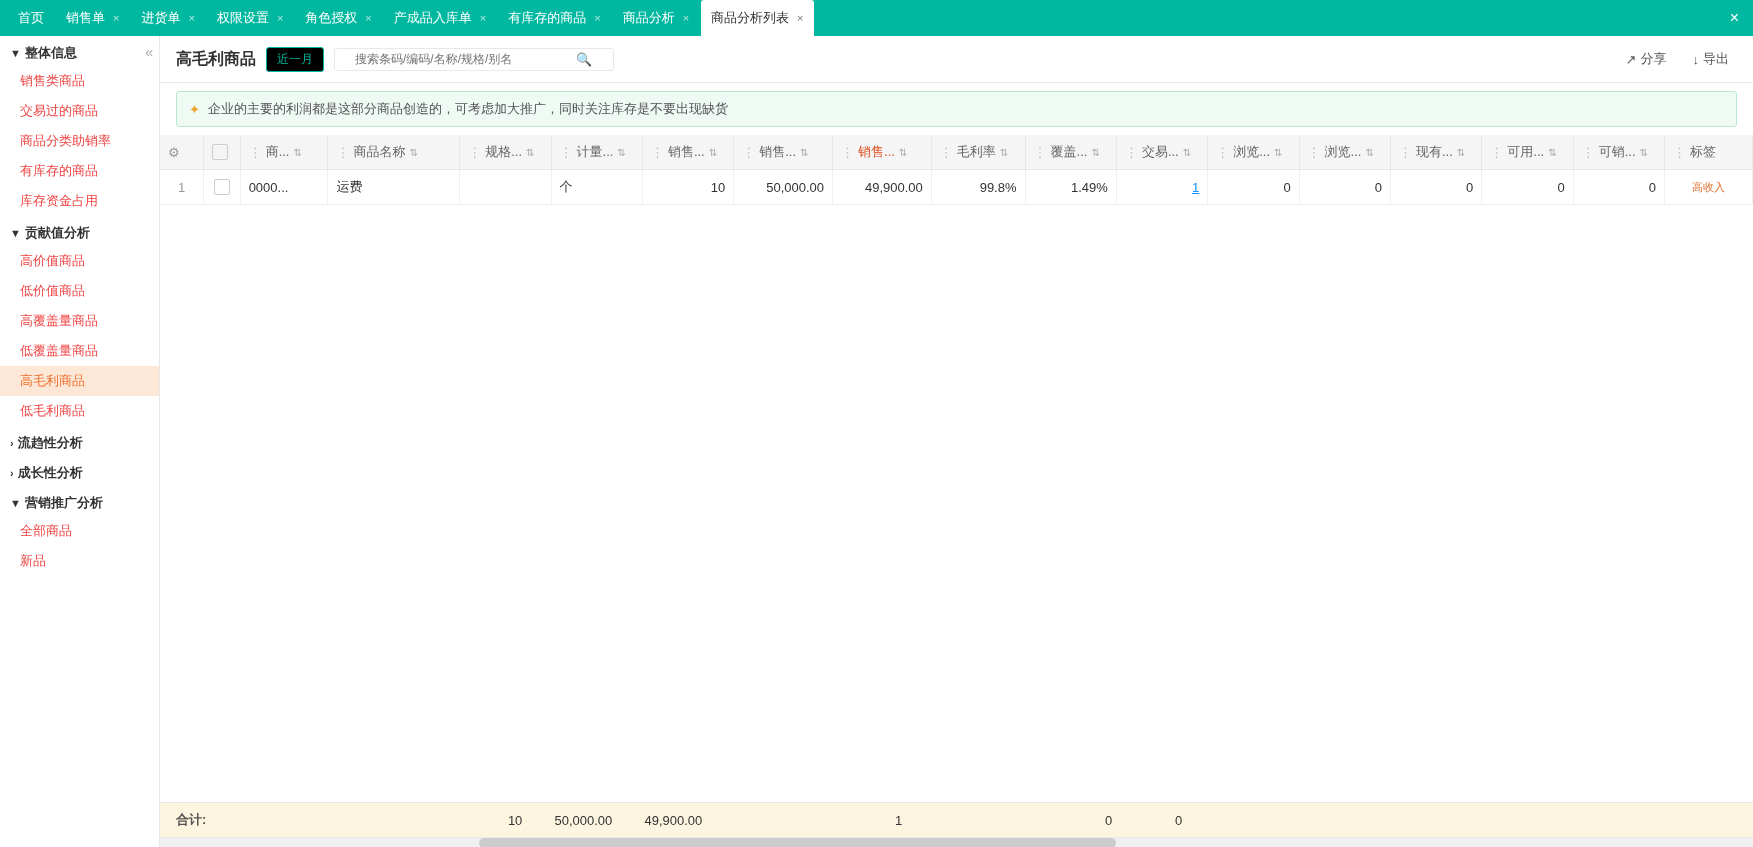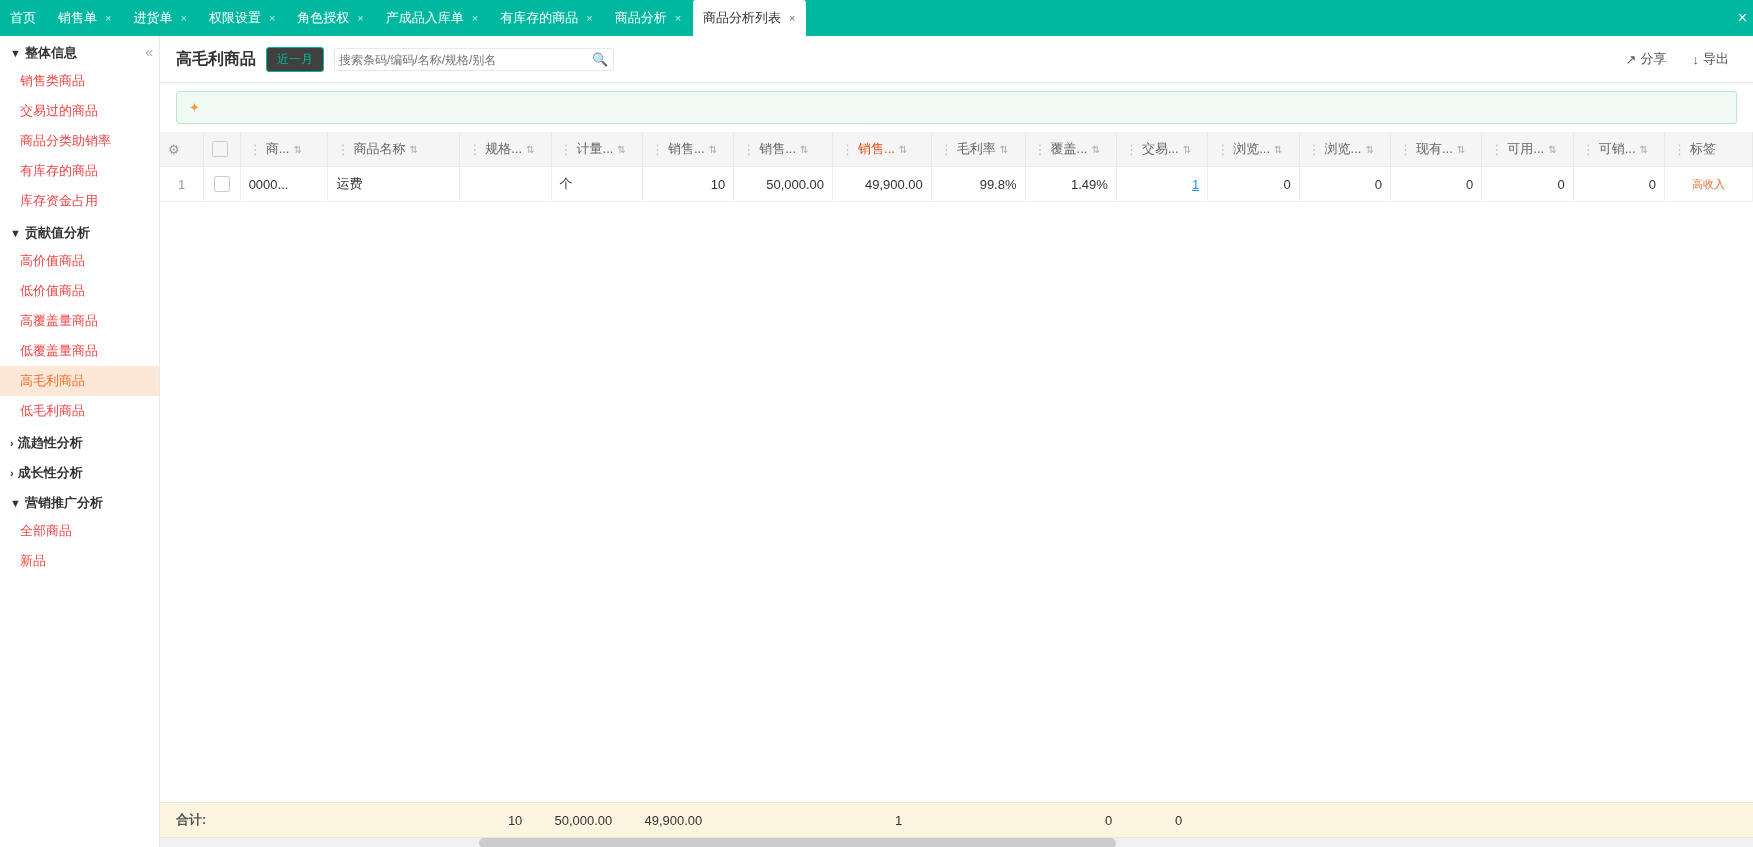--- a/index.html
+++ b/index.html
@@ -4,21 +4,21 @@
   <style>
     * { box-sizing: border-box; margin: 0; padding: 0; font-family: 'Microsoft YaHei', Arial, sans-serif; font-size: 13px; }
     body { background: #f5f5f5; overflow: hidden; }
 
     
     .top-nav {
       display: flex;
       align-items: center;
       background: #00b8a0;
       height: 36px;
-      padding: 0 0;
+      padding: 0 8px;
       gap: 2px;
     }
     .top-nav .nav-item {
       display: flex;
       align-items: center;
       padding: 0 10px;
       height: 100%;
       color: #fff;
       cursor: pointer;
       white-space: nowrap;
@@ -113,30 +113,30 @@
     .filter-btn {
       background: #fff;
       border: 1px solid #e8e8e8;
       border-radius: 3px;
       padding: 3px 10px;
       cursor: pointer;
       color: #555;
       font-size: 12px;
     }
     .filter-btn.active {
-      background: #404040;
+      background: #000000;
       border-color: #00b8a0;
       color: #00b8a0;
     }
     .search-box {
       display: flex;
-      align-items: flex-end;
+      align-items: center;
       border: 1px solid #e8e8e8;
       border-radius: 3px;
-      padding: 3px 4px;
+      padding: 3px 20px;
       gap: 6px;
       flex: 1;
       max-width: 280px;
     }
     .search-box input {
       border: none;
       outline: none;
       font-size: 12px;
       color: #999;
       width: 100%;
@@ -401,20 +401,21 @@
         <span>分享</span>
       </div>
       <div class="header-action-btn">
         <span>↓</span>
         <span>导出</span>
       </div>
     </div>
 
     <div class="info-banner">
       <span class="info-icon">✦</span>
+      <span>企业的主要的利润都是这部分商品创造的，可考虑加大推广，同时关注库存是不要出现缺货</span>
     </div>
 
     <div class="table-container">
       <table>
         <thead>
           <tr>
             <th class="col-index">
               <div class="th-inner">
                 <span>⚙</span>
               </div>

